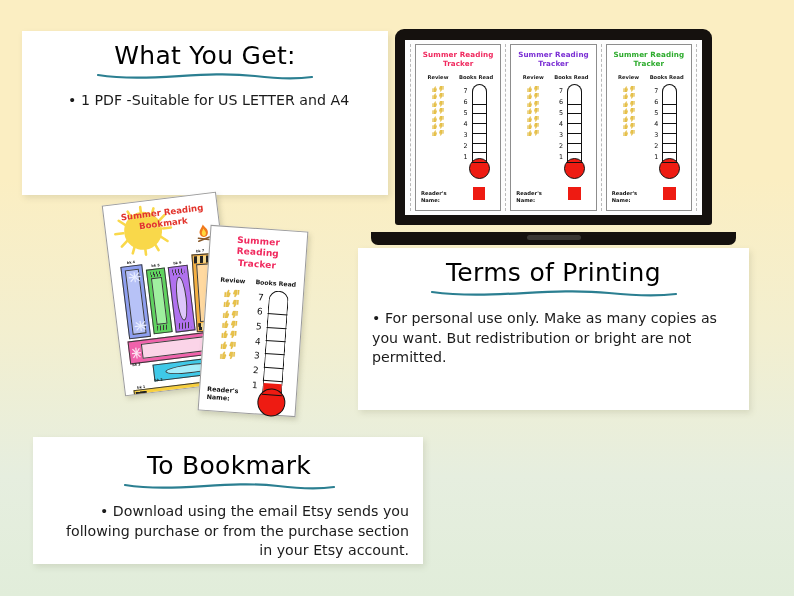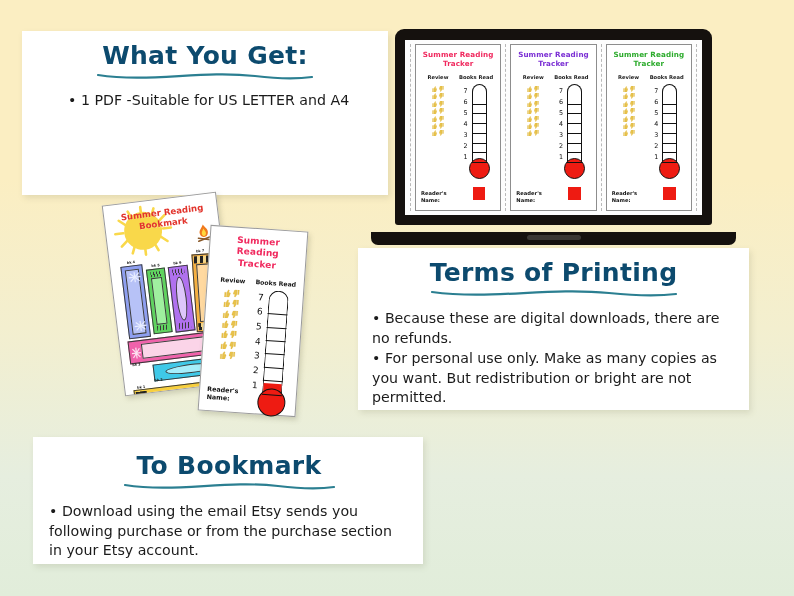--- a/index.html
+++ b/index.html
@@ -11,23 +11,23 @@
   }
 
   .card {
     position: absolute;
     background: #ffffff;
     box-shadow: 2px 3px 6px rgba(120,120,90,0.18);
   }
 
   .card-title {
     text-align: center;
-    color: #0c4a6e;
+    color: #000000;
     font-size: 25px;
-    font-weight: 700;
+    font-weight: 400;
     letter-spacing: .3px;
     font-family: "DejaVu Sans", sans-serif;
   }
   .swoosh { display:block; margin: 1px auto 0; }
 
   .bullets {
     font-size: 14.2px;
     line-height: 1.38;
     color: #1b1b1b;
     font-family: "DejaVu Sans", sans-serif;
@@ -771,26 +771,25 @@
     <span>Name:</span>
   </div>
 </div>
 
 <div class="card" id="terms">
   <div class="card-title">Terms of Printing</div>
   <svg class="swoosh" width="250" height="11" viewBox="0 0 250 11">
     <path d="M3 4 C 62 12, 118 -1, 180 5 C 210 8, 230 8, 247 6" fill="none" stroke="#2b7f91" stroke-width="2.2" stroke-linecap="round"></path>
   </svg>
   <div class="bullets" style="margin-top:10px;">
-    <p>• Because these are digital downloads, there are no refunds.</p>
     <p>• For personal use only. Make as many copies as you want. But redistribution or bright are not permitted.</p>
   </div>
 </div>
 
 <div class="card" id="download">
   <div class="card-title">To Bookmark</div>
   <svg class="swoosh" width="215" height="11" viewBox="0 0 215 11">
     <path d="M3 4 C 54 12, 102 -1, 156 5 C 181 8, 198 8, 212 6" fill="none" stroke="#2b7f91" stroke-width="2.2" stroke-linecap="round"></path>
   </svg>
-  <div class="bullets" style="margin-top:10px;">
+  <div class="bullets" style="margin-top:10px;text-align:right;">
     <p>• Download using the email Etsy sends you following purchase or from the purchase section in your Etsy account.</p>
   </div>
 </div>
 
 </body></html>

